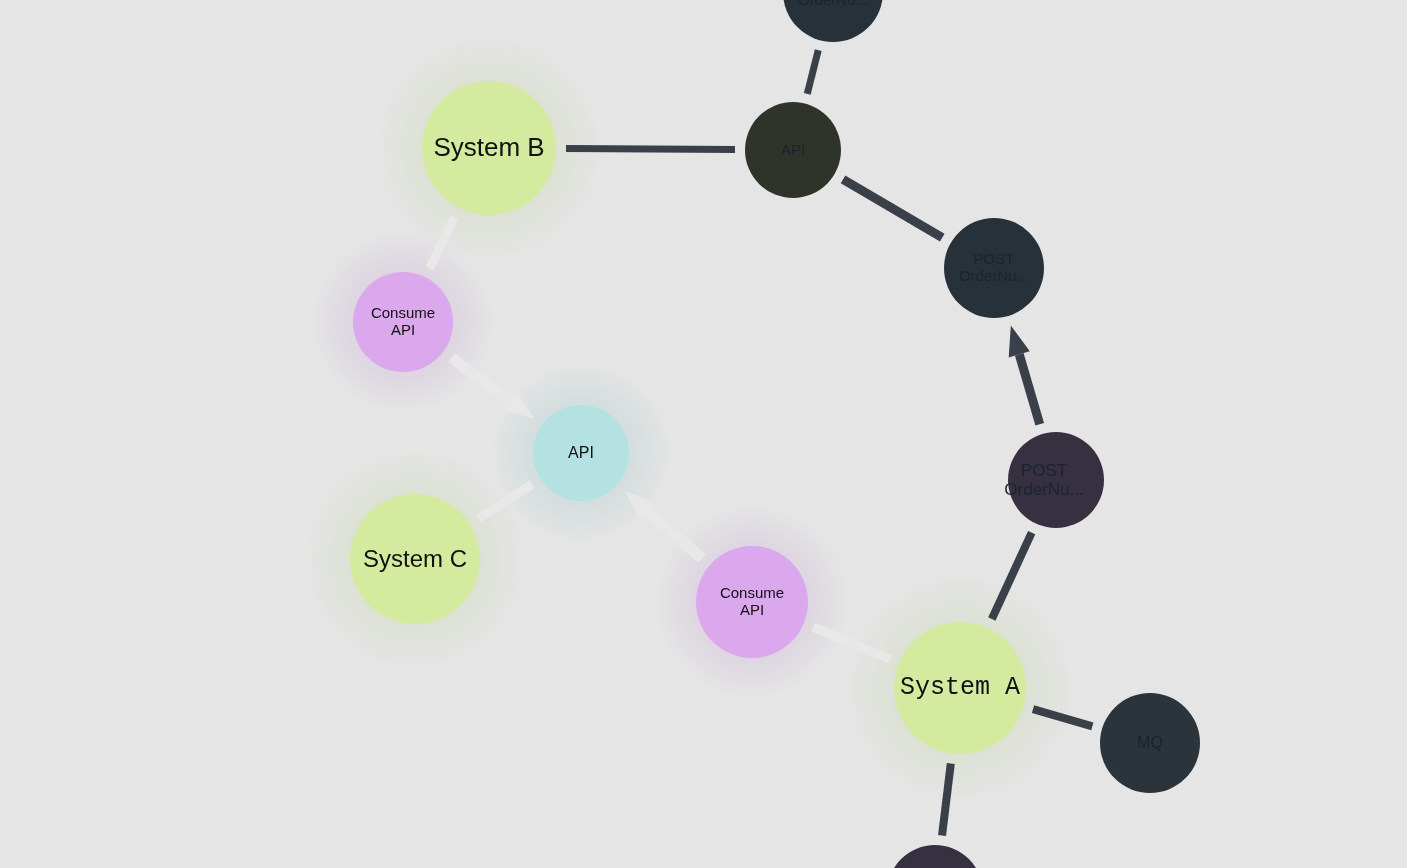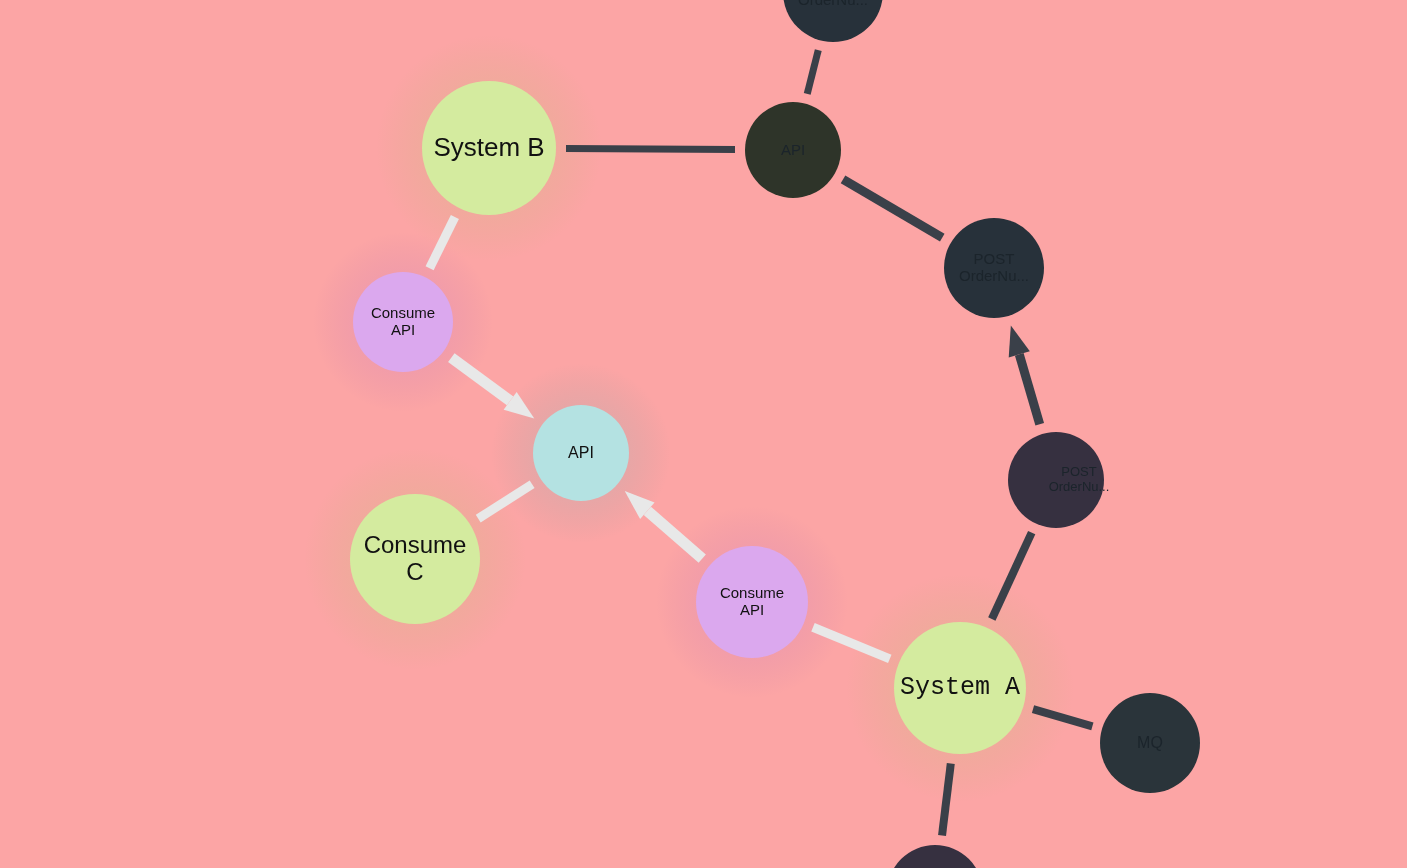--- a/index.html
+++ b/index.html
@@ -9,21 +9,21 @@
     background: #141c23;
     width: 1407px;
     height: 868px;
     overflow: hidden;
     font-family: "Liberation Sans", sans-serif;
   }
   #graph-canvas {
     position: relative;
     width: 1407px;
     height: 868px;
-    background: #fca5a5;
+    background: #e5e5e5;
     overflow: hidden;
   }
   #graph-svg {
     position: absolute;
     left: 0;
     top: 0;
     width: 1407px;
     height: 868px;
     display: block;
   }
@@ -135,41 +135,41 @@
         <span class="node-label">System B</span>
       </div>
       <div class="node" style="left: 353px; top: 272px; width: 100px; height: 100px; color: rgb(17, 17, 17); font-size: 15px;">
         <span class="node-label">Consume
 API</span>
       </div>
       <div class="node" style="left: 533px; top: 405px; width: 96px; height: 96px; color: rgb(17, 17, 17); font-size: 16px;">
         <span class="node-label">API</span>
       </div>
       <div class="node" style="left: 350px; top: 494px; width: 130px; height: 130px; color: rgb(17, 17, 17); font-size: 24px;">
-        <span class="node-label">Consume C</span>
+        <span class="node-label">System C</span>
       </div>
       <div class="node" style="left: 696px; top: 546px; width: 112px; height: 112px; color: rgb(17, 17, 17); font-size: 15px;">
         <span class="node-label">Consume
 API</span>
       </div>
       <div class="node" style="left: 894px; top: 622px; width: 132px; height: 132px; color: rgb(17, 17, 17); font-size: 25px; font-family: Liberation Mono, monospace;">
         <span class="node-label">System A</span>
       </div>
       <div class="node" style="left: 783px; top: -58px; width: 100px; height: 100px; color: rgb(27, 36, 43); font-size: 15px;">
         <span class="node-label">POST
 OrderNu...</span>
       </div>
       <div class="node" style="left: 745px; top: 102px; width: 96px; height: 96px; color: rgb(27, 36, 43); font-size: 15px;">
         <span class="node-label">API</span>
       </div>
       <div class="node" style="left: 944px; top: 218px; width: 100px; height: 100px; color: rgb(27, 36, 43); font-size: 15px;">
         <span class="node-label">POST
 OrderNu...</span>
       </div>
-      <div class="node" style="left: 1031px; top: 432px; width: 96px; height: 96px; color: rgb(27, 36, 43); font-size: 13px;">
+      <div class="node" style="left: 996px; top: 432px; width: 96px; height: 96px; color: rgb(27, 36, 43); font-size: 17px;">
         <span class="node-label">POST
 OrderNu...</span>
       </div>
       <div class="node" style="left: 1100px; top: 693px; width: 100px; height: 100px; color: rgb(27, 36, 43); font-size: 16px;">
         <span class="node-label">MQ</span>
       </div>
     </div>
 </div>
 
 </body></html>

